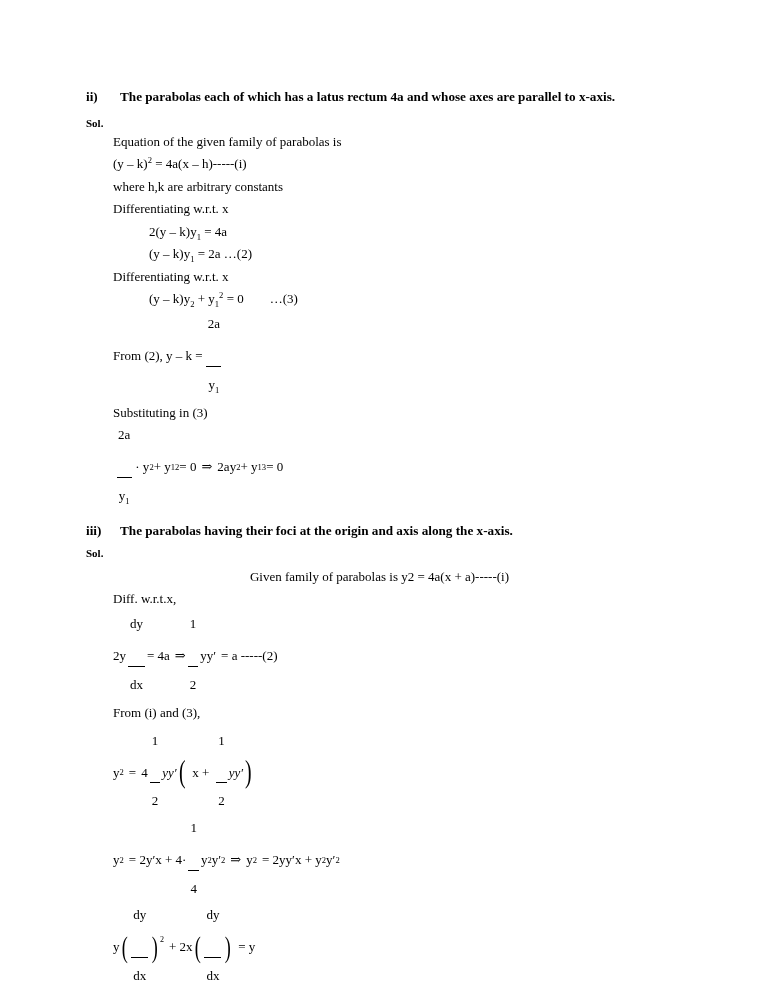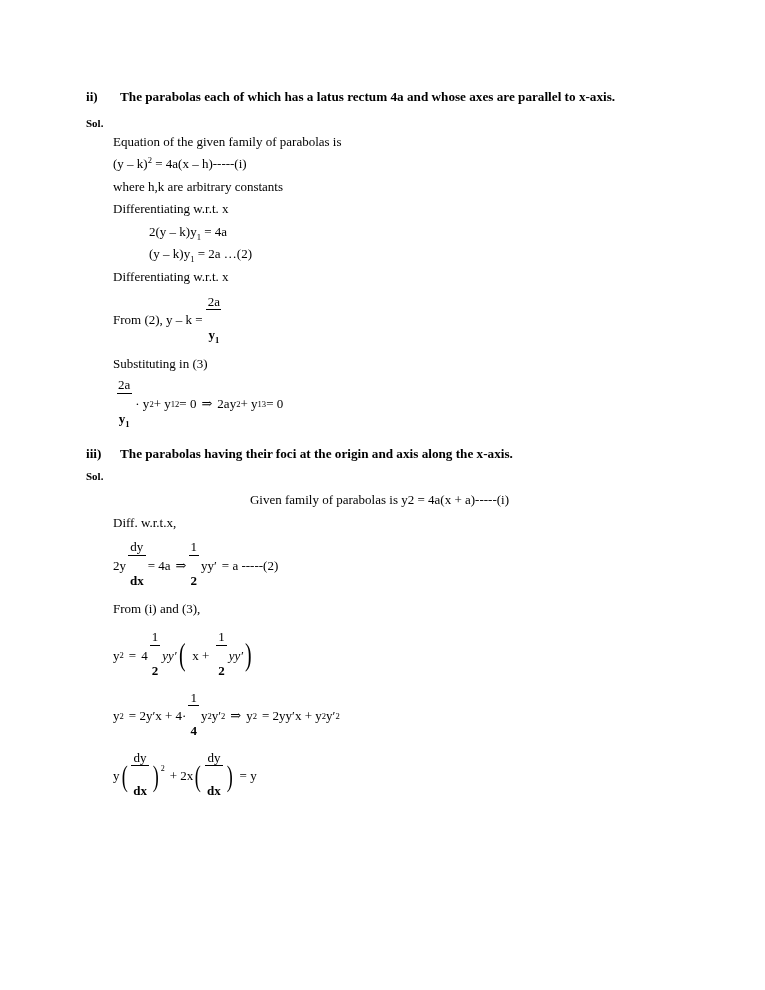--- a/index.html
+++ b/index.html
@@ -83,32 +83,32 @@
 
   
   .frac {
     display: inline-flex;
     flex-direction: column;
     align-items: center;
     vertical-align: middle;
     margin: 0 3px;
     position: relative;
     top: -0.12em;
+    gap: 34px;
   }
   .frac .num {
     display: block;
     padding: 0 2px 1px 2px;
     line-height: 1.05;
   }
   .frac .den {
     display: block;
-    padding: 18px 2px 0 2px;
+    padding: 11px 2px 0 2px;
     border-top: 1.1px solid #000;
     line-height: 1.05;
-    font-weight: bold;
   }
   .frac.tight { margin: 0 2px; }
 
   
   .bigparen {
     display: inline-block;
     font-size: 2.45em;
     line-height: 0;
     vertical-align: middle;
     position: relative;
@@ -173,20 +173,23 @@
       <div class="line indent1">
         <span>2(y – k)y</span><sub>1</sub><span> = 4a</span>
       </div>
 
       <div class="line indent1">
         <span>(y – k)y</span><sub>1</sub><span> = 2a …(2)</span>
       </div>
 
       <div class="line">Differentiating w.r.t. x</div>
 
+      <div class="line indent1">
+        <span>(y – k)y</span><sub>2</sub><span> + y</span><sub>1</sub><sup>2</sup><span> = 0</span><span class="gap-lg"></span><span>…(3)</span>
+      </div>
 
       <div class="eqline mt-med">
         <span>From (2), y – k = </span>
         <span class="frac">
           <span class="num">2a</span>
           <span class="den"><span>y</span><sub>1</sub></span>
         </span>
       </div>
 
       <div class="line mt-med">Substituting in (3)</div>

